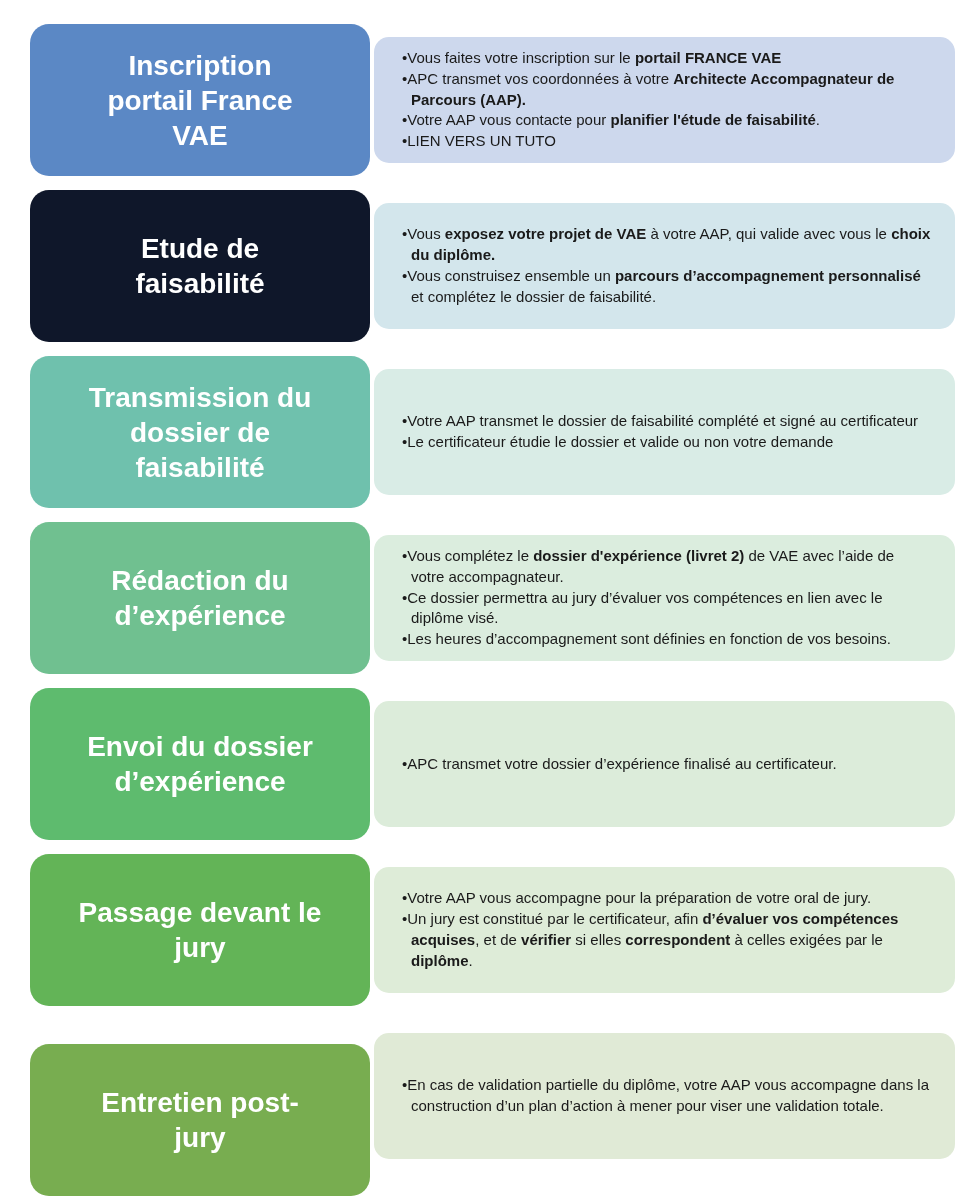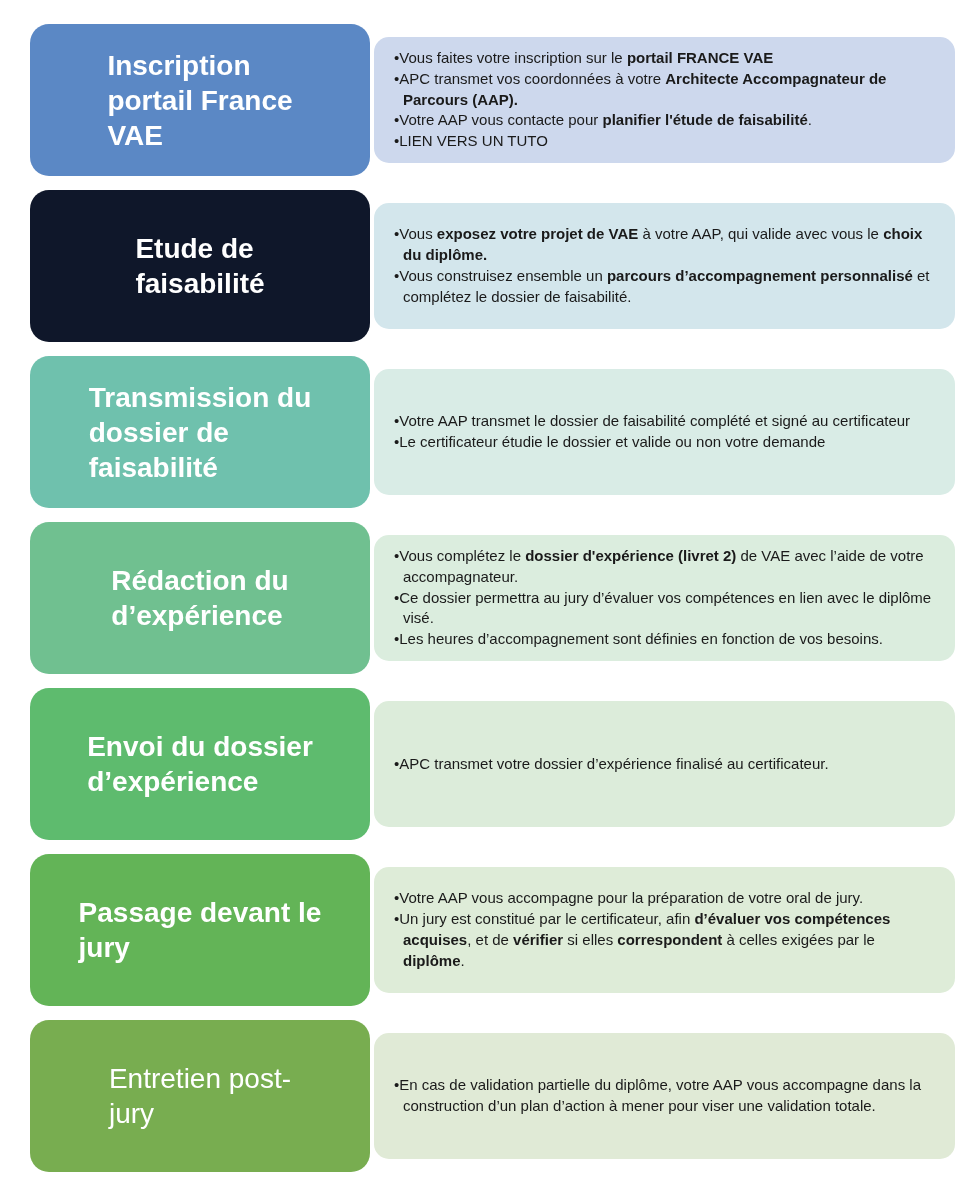--- a/index.html
+++ b/index.html
@@ -32,46 +32,48 @@
   .step-title-box {
     position: absolute;
     left: 0;
     top: 0;
     width: 340px;
     height: 152px;
     border-radius: 19px;
     display: flex;
     align-items: center;
     justify-content: center;
+    text-align: center;
     color: #ffffff;
     font-size: 28px;
     font-weight: 700;
     line-height: 35px;
     padding: 0 14px;
     box-sizing: border-box;
   }
   .step-title-box.regular-weight {
-    font-weight: 400;
+    font-weight: 700;
+    margin-top: 24px;
   }
   .title-line { display: block; }
   .step-body-panel {
     position: absolute;
     left: 344px;
     top: 13px;
     width: 581px;
     height: 126px;
     border-radius: 15px;
     display: flex;
     align-items: center;
     box-sizing: border-box;
     padding: 6px 8px 6px 12px;
   }
   .bullet-list {
     list-style: none;
-    margin: 8px;
+    margin: 16px;
     padding: 0;
     color: #1a1a1a;
     font-size: 15px;
     line-height: 20.8px;
   }
   .bullet-item {
     padding-left: 9px;
     text-indent: -9px;
   }
   .seg-bold { font-weight: 700; }

